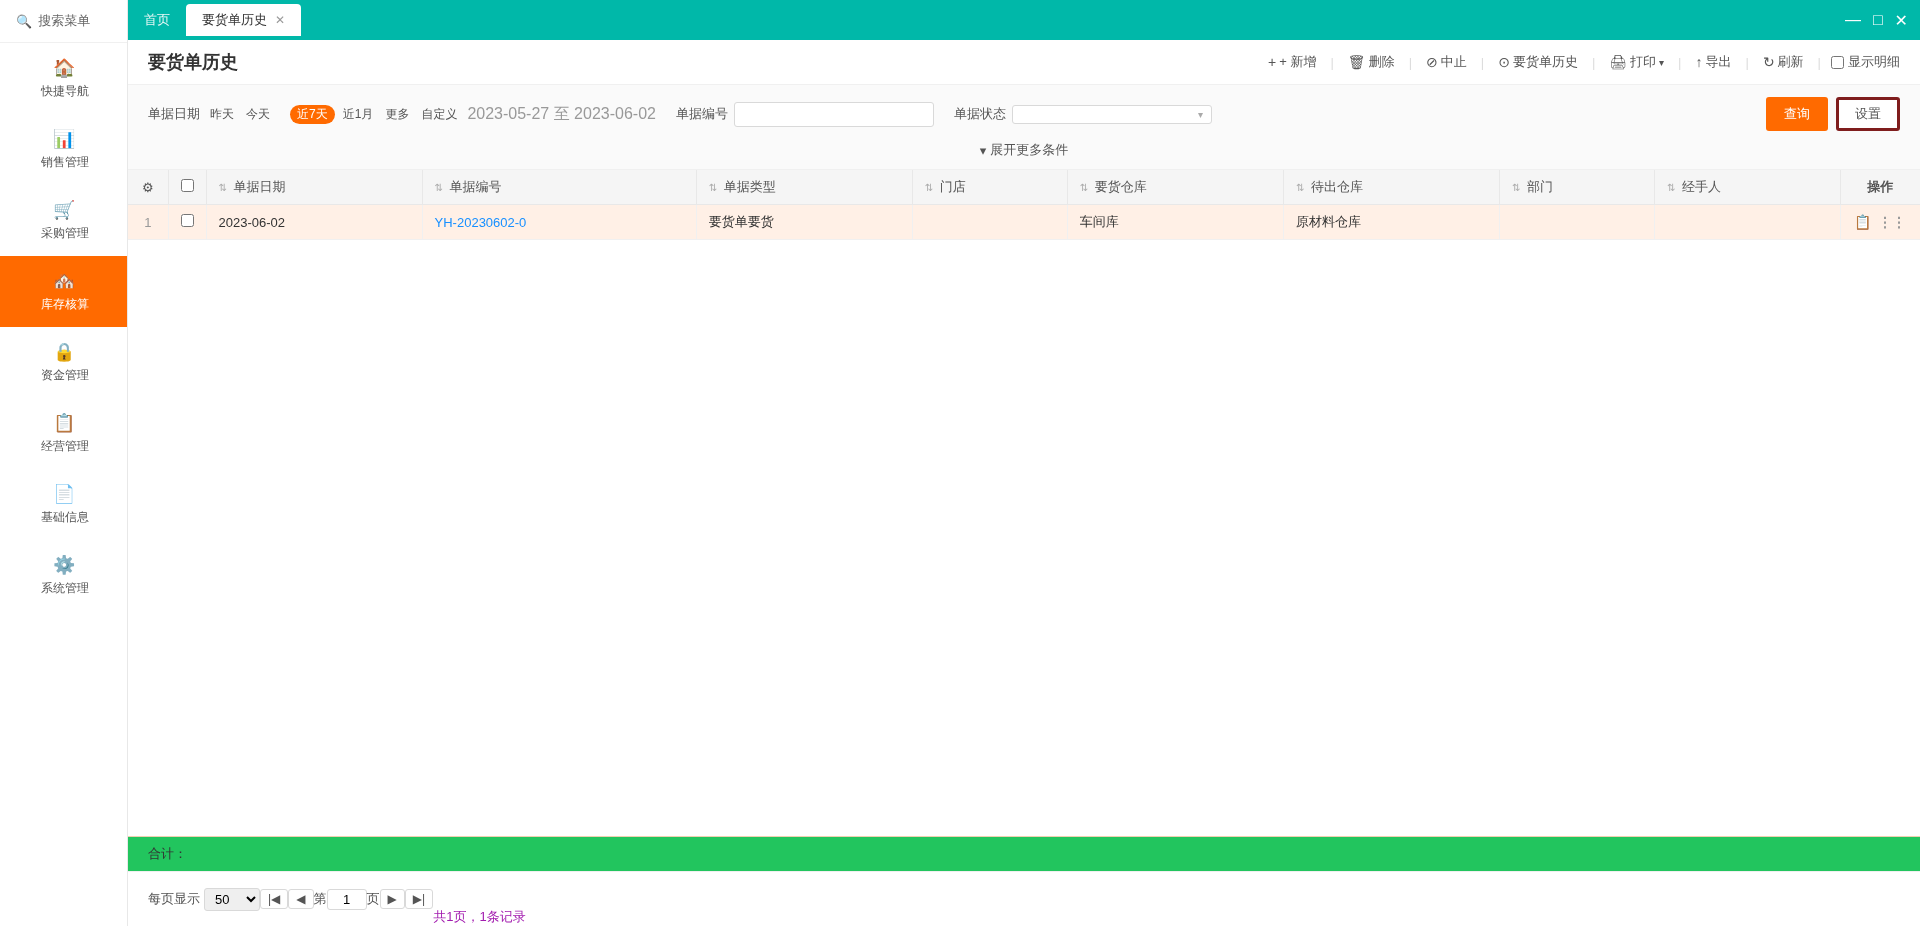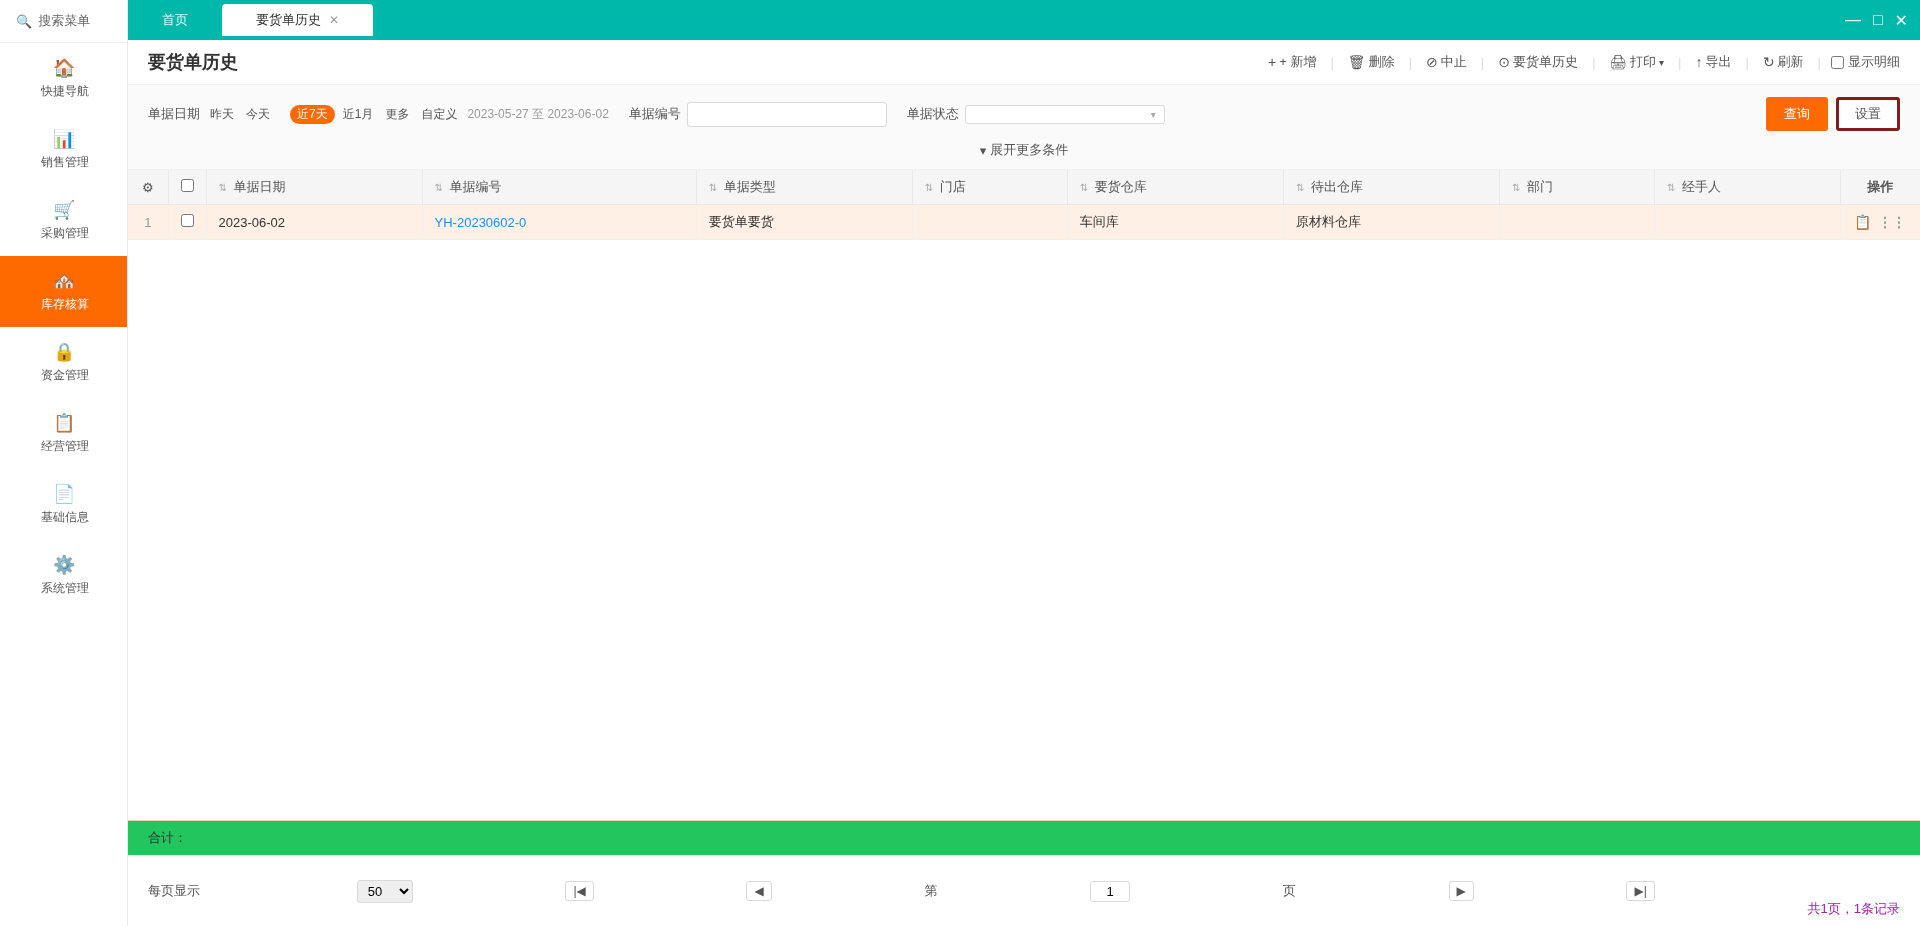--- a/index.html
+++ b/index.html
@@ -38,21 +38,21 @@
     
     .topbar {
       background: #00b8a9;
       height: 40px;
       display: flex;
       align-items: center;
       padding: 0 0 0 0;
       flex-shrink: 0;
     }
     .tab {
-      display: flex; align-items: center; height: 32px; padding: 0 34px; font-size: 13px; color: #fff; cursor: pointer; position: relative;
+      display: flex; align-items: center; height: 32px; padding: 0 16px; font-size: 13px; color: #fff; cursor: pointer; position: relative;
     }
     .tab.active { background: #fff; color: #333; border-radius: 4px 4px 0 0; }
     .tab.active .close-icon { margin-left: 8px; cursor: pointer; color: #999; font-size: 12px; }
     .tab:not(.active) { color: rgba(255,255,255,0.9); }
     .topbar-right {
       margin-left: auto;
       display: flex; align-items: center; padding-right: 12px; gap: 12px;
     }
     .topbar-right .icon-btn { color: #fff; font-size: 16px; cursor: pointer; }
 
@@ -98,21 +98,21 @@
     .filter-row {
       display: flex; align-items: center; gap: 20px; flex-wrap: wrap; margin-bottom: 6px;
     }
     .filter-item {
       display: flex; align-items: center; gap: 6px;
     }
     .filter-label { font-size: 13px; color: #555; white-space: nowrap; }
     .date-btns { display: flex; gap: 4px; }
     .date-btn { font-size: 12px; color: #555; cursor: pointer; padding: 1px 4px; }
     .date-btn.active { background: #ff6a00; color: #fff; border-radius: 10px; padding: 1px 7px; margin-left: 12px; }
-    .date-range { font-size: 12px; color: #999; }
+    .date-range { font-size: 16px; color: #999; }
     .filter-input {
       border: 1px solid #d9d9d9; border-radius: 3px; padding: 4px 8px; font-size: 13px; width: 200px; outline: none;
     }
     .filter-select-wrapper {
       display: flex; align-items: center; border: 1px solid #d9d9d9; border-radius: 3px; padding: 3px 8px; min-width: 200px; background: #fff; cursor: pointer;
     }
     .filter-select-wrapper .placeholder { color: #ccc; font-size: 13px; flex: 1; }
     .expand-more {
       display: flex; align-items: center; gap: 4px; color: #555; cursor: pointer; font-size: 13px; justify-content: center; padding: 4px 0;
     }
@@ -167,21 +167,21 @@
       padding: 8px 20px;
       font-size: 13px;
       color: #333;
       flex-shrink: 0;
       display: flex;
       align-items: center;
     }
 
     
     .pagination {
-      display: flex; align-items: center; justify-content: space-between; padding: 8px 20px; gap: 8px; font-size: 13px; color: #555; border-top: 1px solid #f0f0f0; flex-shrink: 0; background: #fff;
+      display: flex; align-items: center; justify-content: flex-start; padding: 0 20px; font-size: 13px; color: #555; border-top: 1px solid #f0f0f0; flex-shrink: 0; background: #fff;
     }
     .page-size-label { margin-right: 4px; }
     .page-size-select { border: 1px solid #d9d9d9; border-radius: 3px; padding: 2px 6px; font-size: 13px; outline: none; }
     .page-nav-btn { border: 1px solid #d9d9d9; background: #fff; padding: 2px 7px; border-radius: 3px; cursor: pointer; color: #555; font-size: 12px; }
     .page-nav-btn:disabled { color: #ccc; cursor: default; }
     .page-input { border: 1px solid #d9d9d9; border-radius: 3px; padding: 2px 6px; width: 40px; text-align: center; font-size: 13px; outline: none; }
     .page-info { color: #a21caf; margin-top: 36px; }
   </style>
 </head>
 <body>

